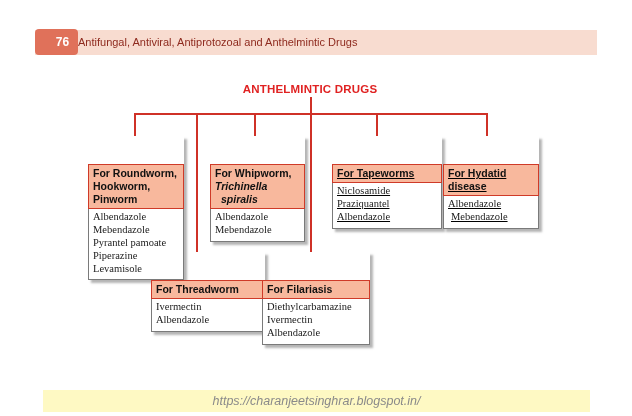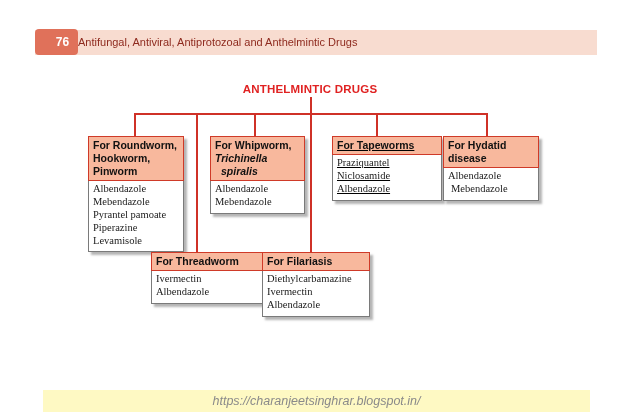--- a/index.html
+++ b/index.html
@@ -30,20 +30,21 @@
   .line{position:absolute;background:#cf3127;}
   
   .dbox{
     position:absolute;
     box-shadow:3px 3px 2px rgba(120,120,120,0.55);
   }
   .dbox .hdr{
     background:#f8b89d;border:1.5px solid #cf3a28;
     padding:2px 4px;font-weight:bold;font-size:10.5px;line-height:1.25;
     color:#111111;
+    margin-top:28px;
   }
   .dbox .bdy{
     background:#ffffff;border:1px solid #7a7a7a;border-top:none;
     padding:2px 4px 4px;font-family:"Liberation Serif",serif;
     font-size:10.5px;line-height:1.22;color:#1a1a1a;
   }
   .hdr-line,.drug-line{white-space:nowrap;}
   .hdr-line.it{font-style:italic;}
   .hdr-line.indent{padding-left:6px;}
   .drug-line.indent{padding-left:3px;}
@@ -100,27 +101,27 @@
       <div class="drug-line">Albendazole</div>
       <div class="drug-line">Mebendazole</div>
     </div>
   </div>
 
   <div class="dbox" style="left:332px;top:136px;width:110px;text-decoration:underline;">
     <div class="hdr">
       <div class="hdr-line">For Tapeworms</div>
     </div>
     <div class="bdy">
+      <div class="drug-line">Niclosamide</div>
       <div class="drug-line">Praziquantel</div>
-      <div class="drug-line">Niclosamide</div>
       <div class="drug-line">Albendazole</div>
     </div>
   </div>
 
-  <div class="dbox" style="left:443px;top:136px;width:96px;">
+  <div class="dbox" style="left:443px;top:136px;width:96px;text-decoration:underline;">
     <div class="hdr">
       <div class="hdr-line">For Hydatid</div>
       <div class="hdr-line">disease</div>
     </div>
     <div class="bdy">
       <div class="drug-line">Albendazole</div>
       <div class="drug-line indent">Mebendazole</div>
     </div>
   </div>
 

